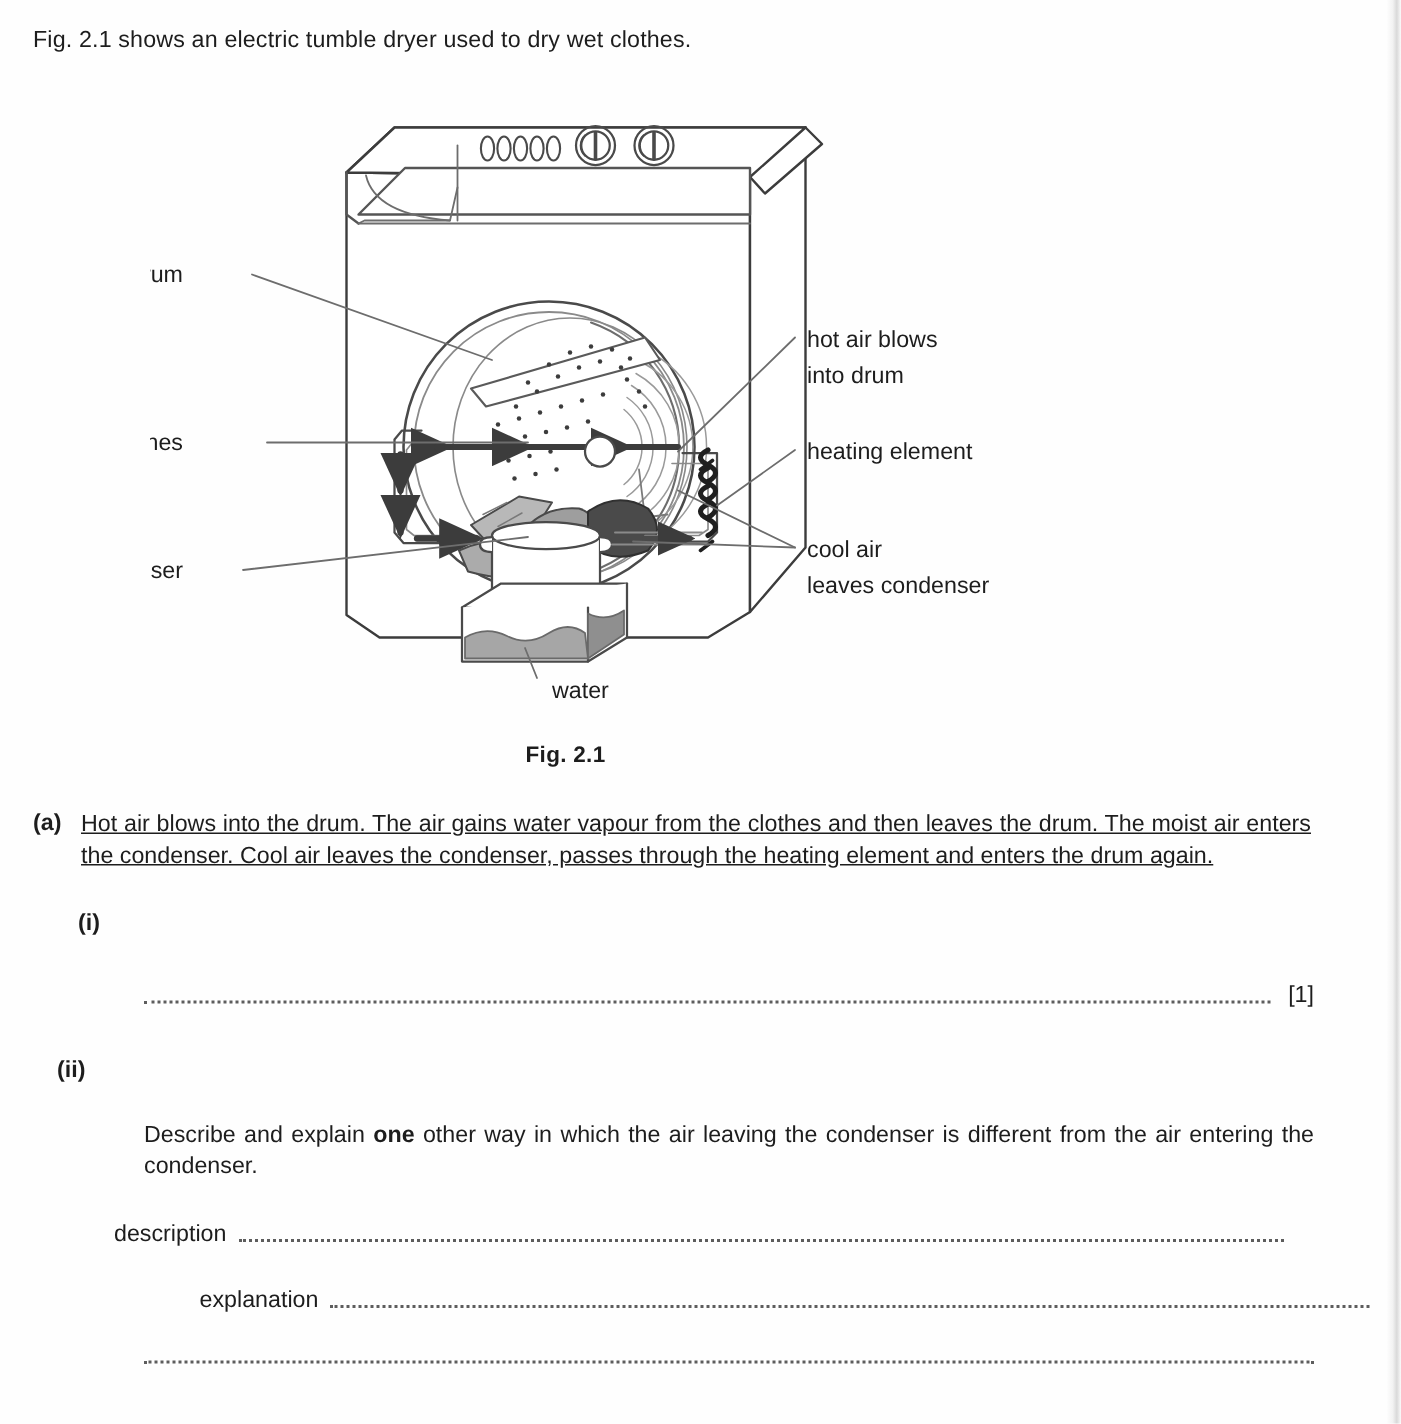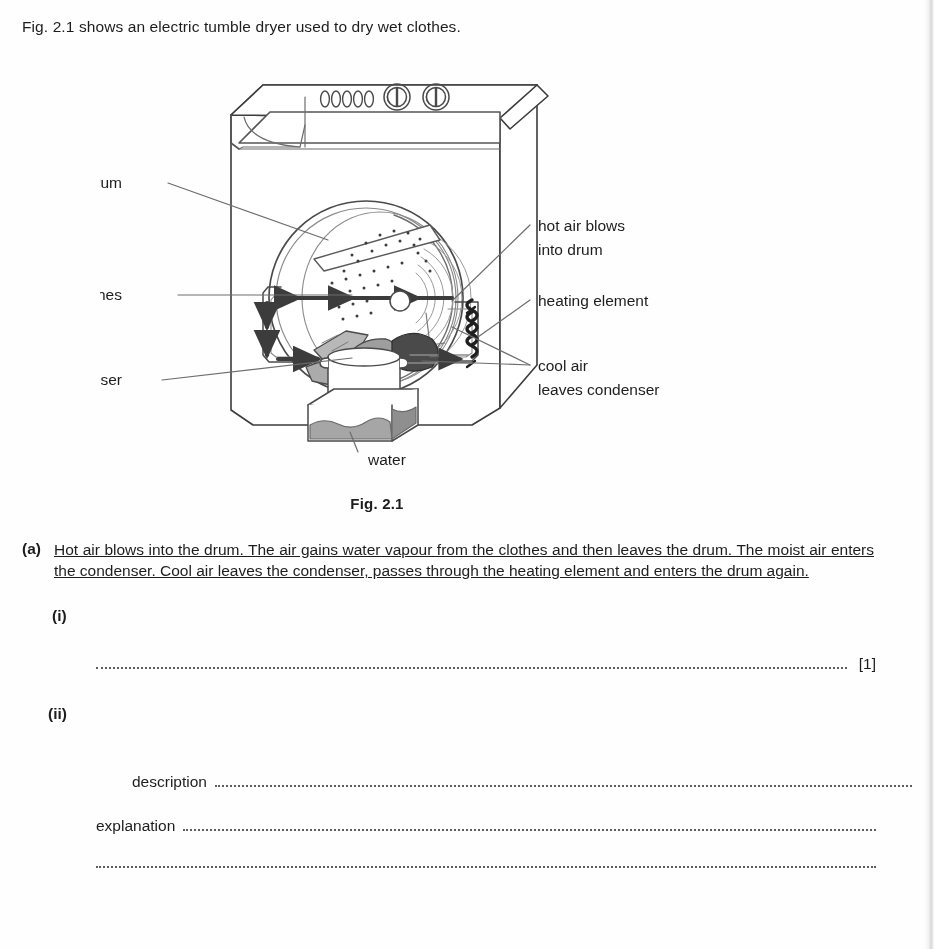--- a/index.html
+++ b/index.html
@@ -349,34 +349,37 @@
       <div class="marker roman">(i)</div>
     </div>
 
     <div style="height:30px"></div>
     <div class="answer-line" style="margin-left:74px; width:780px">
       <span class="dots"></span>
       <span class="mark">[1]</span>
     </div>
 
     <div style="height:32px"></div>
-    <div class="row" style="margin-left:26px">
+    <div class="row" style="margin-left:16px">
       <div class="marker roman">(ii)</div>
     </div>
 
     <div style="height:24px"></div>
+    <div class="body-text" style="margin-left:74px; width:780px">
+      <span>Describe and explain </span><b class="strong">one</b><span> other way in which the air leaving the condenser is different from the air entering the condenser.</span>
+    </div>
 
     <div style="height:26px"></div>
-    <div class="answer-line" style="margin-left:110px; width:780px">
+    <div class="answer-line" style="margin-left:54px; width:780px">
       <span class="field-label">description</span>
       <span class="dots"></span>
     </div>
 
     <div style="height:26px"></div>
-    <div class="answer-line" style="margin-left:74px; width:780px">
+    <div class="answer-line" style="margin-left:111px; width:780px">
       <span class="field-label">explanation</span>
       <span class="dots"></span>
     </div>
 
     <div style="height:34px"></div>
     <div class="answer-line" style="margin-left:74px; width:780px">
       <span class="dots"></span>
     </div>
 
   </div>

